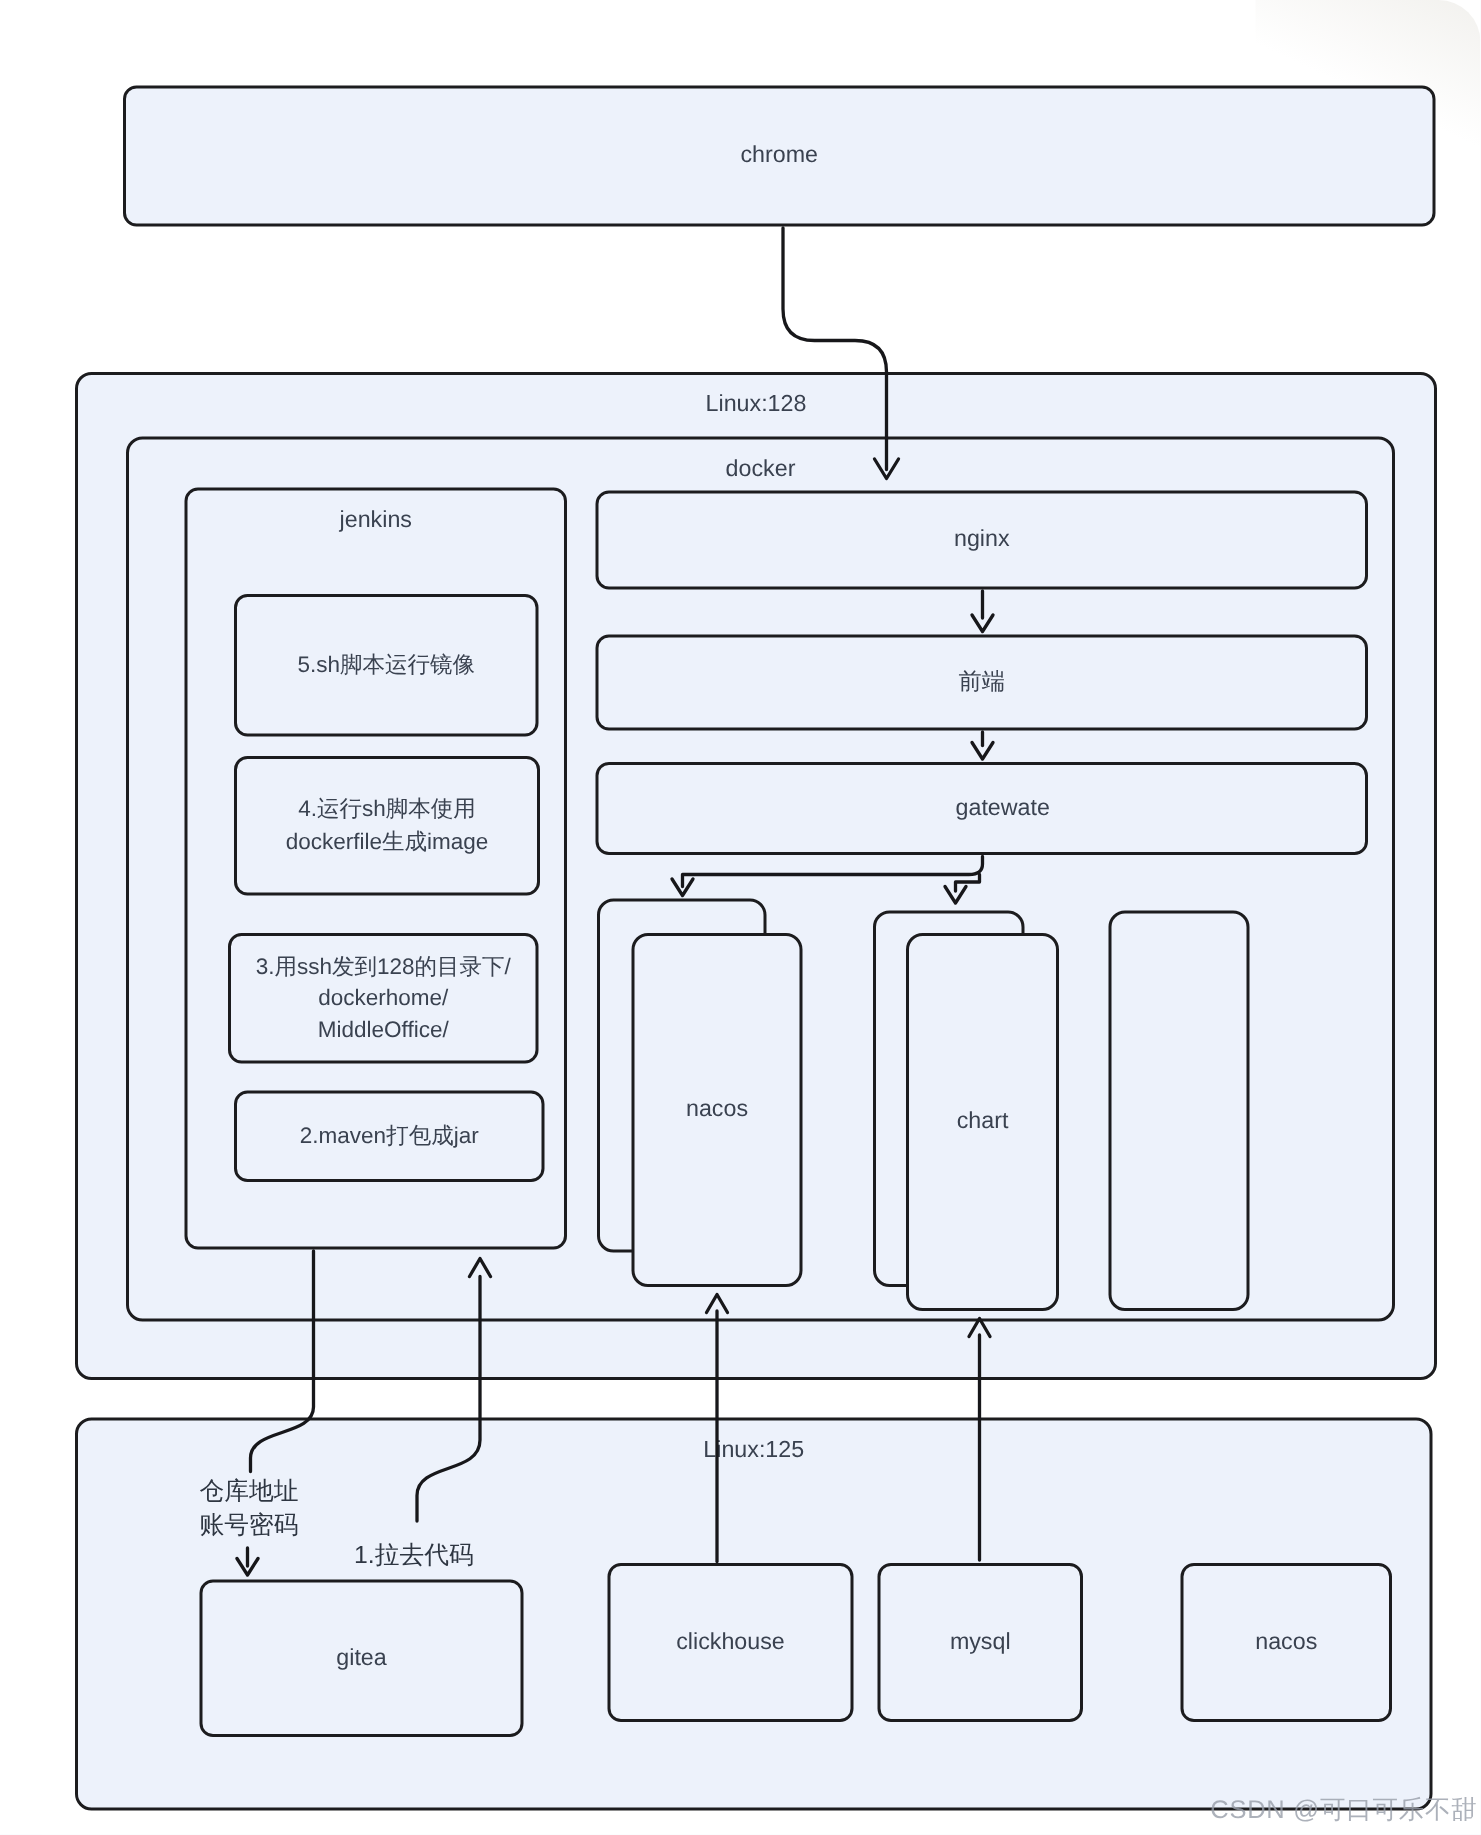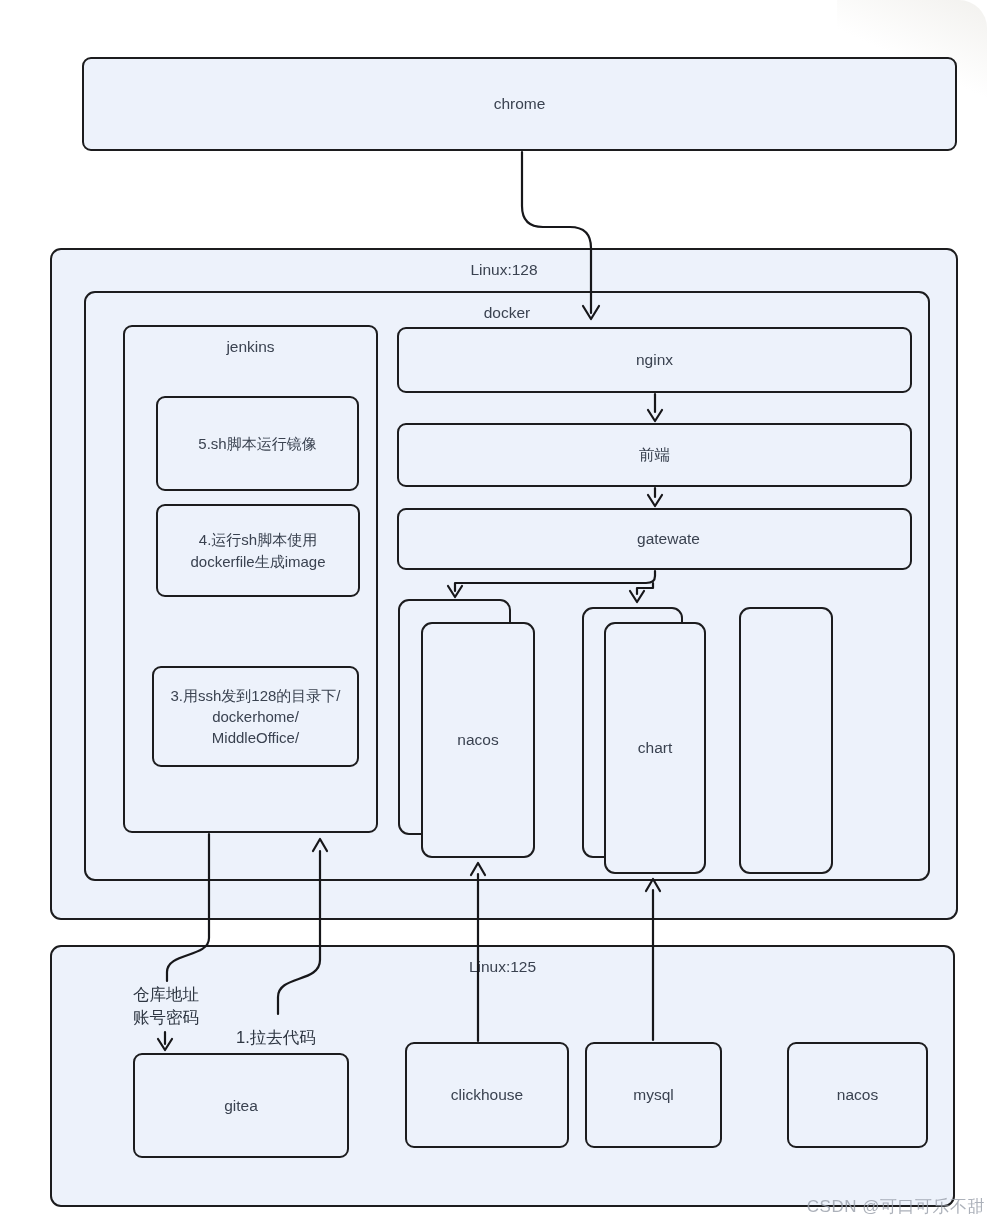--- a/index.html
+++ b/index.html
@@ -47,28 +47,31 @@
     <span class="lbl">5.sh脚本运行镜像</span>
   </div>
 
   <div class="node" style="left:156px;top:504px;width:204px;height:93px;font-size:15px;">
     <span class="lbl">
       <span style="display:block;">4.运行sh脚本使用</span>
       <span style="display:block;">dockerfile生成image</span>
     </span>
   </div>
 
-  <div class="node" style="left:152px;top:622px;width:207px;height:101px;font-size:15px;margin-top:44px;">
+  <div class="node" style="left:152px;top:622px;width:207px;height:87px;font-size:15px;">
     <span class="lbl">
       <span style="display:block;">3.用ssh发到128的目录下/</span>
       <span style="display:block;">dockerhome/</span>
       <span style="display:block;">MiddleOffice/</span>
     </span>
   </div>
 
+  <div class="node" style="left:156px;top:727px;width:207px;height:61px;font-size:15px;">
+    <span class="lbl">2.maven打包成jar</span>
+  </div>
 
   <div class="node" style="left:397px;top:327px;width:515px;height:66px;">
     <span class="lbl">nginx</span>
   </div>
 
   <div class="node" style="left:397px;top:423px;width:515px;height:64px;">
     <span class="lbl">前端</span>
   </div>
 
   <div class="node" style="left:397px;top:508px;width:515px;height:62px;padding-left:28px;">

